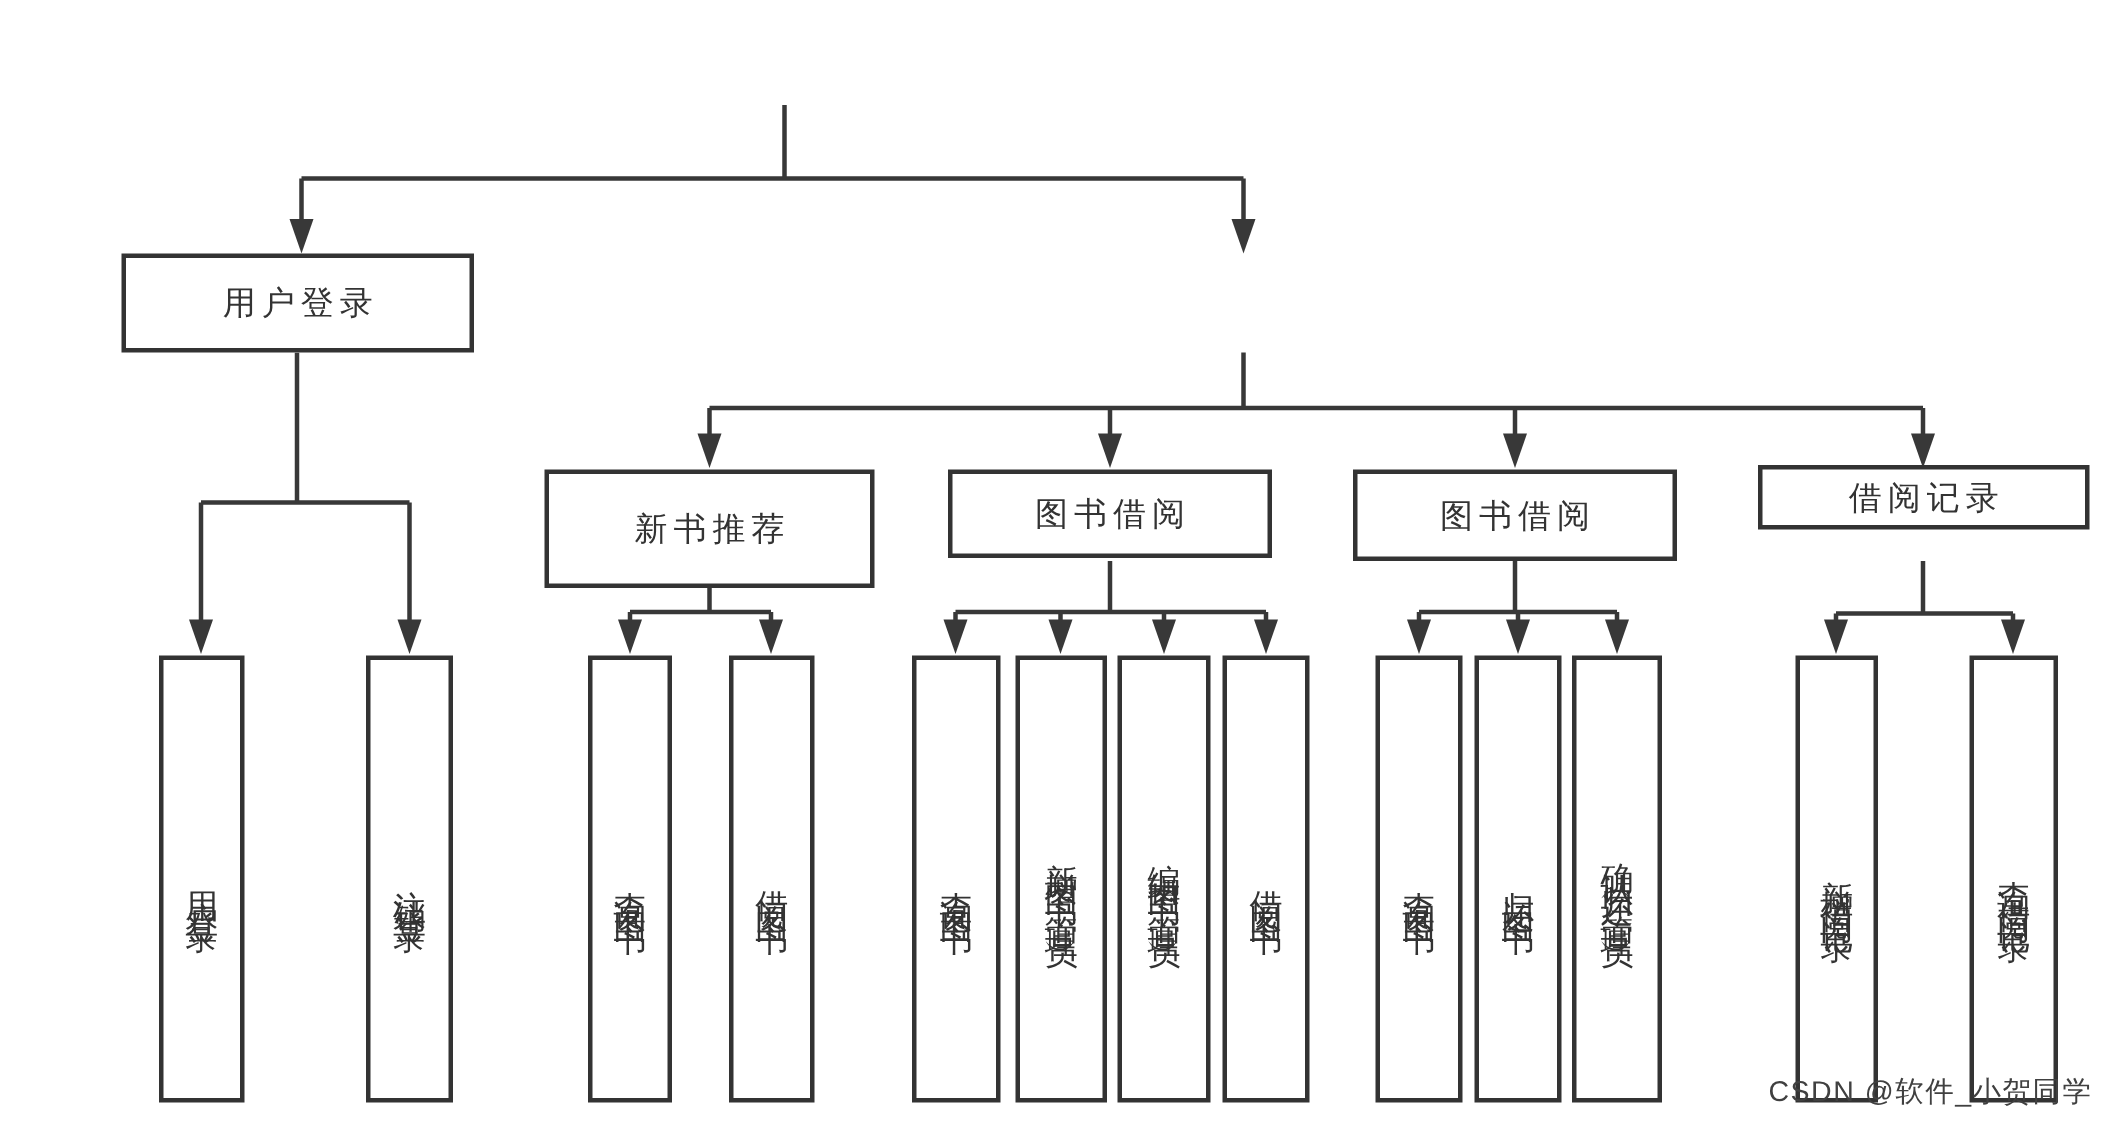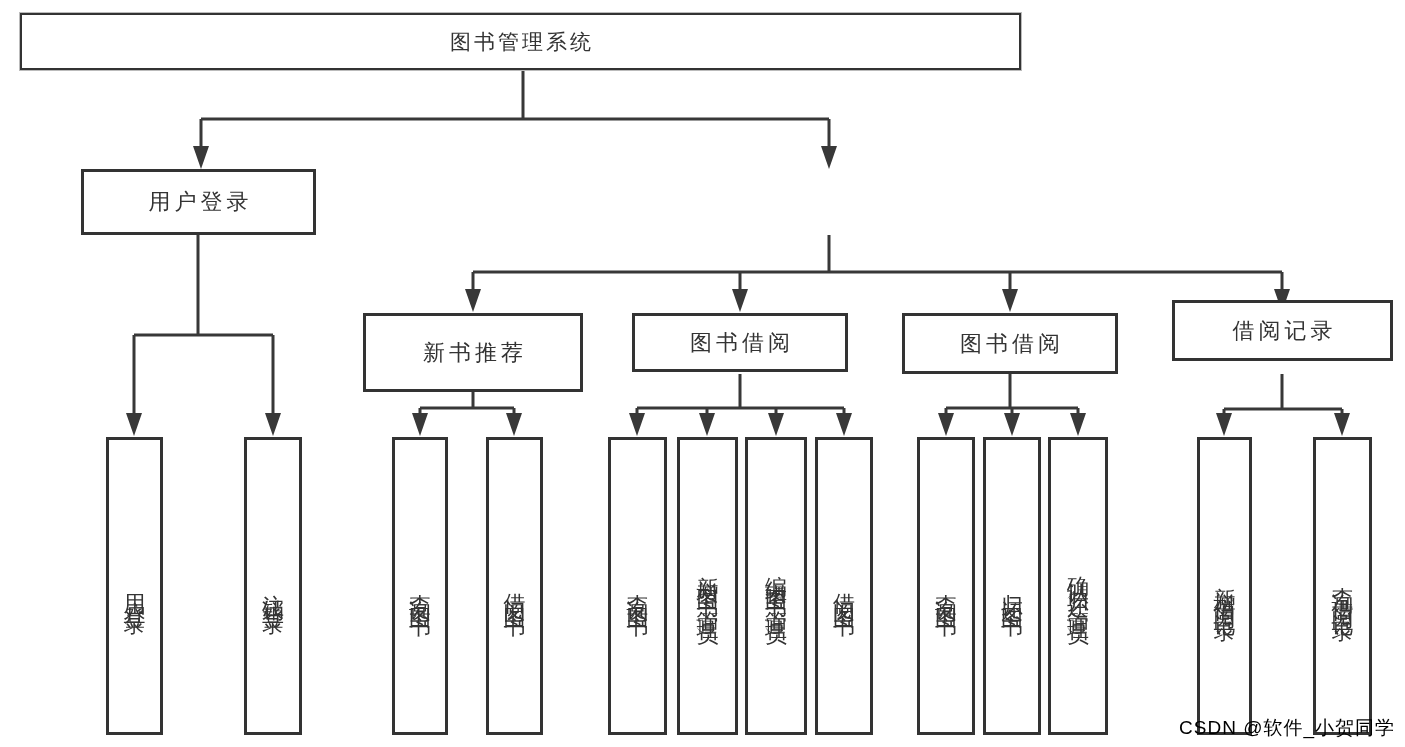--- a/index.html
+++ b/index.html
@@ -29,21 +29,21 @@
     font-size:22px;
     letter-spacing:7px;
     padding-top:7px;
     line-height:1;
     white-space:nowrap;
   }
   #watermark {
     position:absolute;
     right:10px; bottom:6px;
     font-size:19px;
-    color:#000000;
+    color:#404040;
     letter-spacing:1px;
     white-space:nowrap;
   }
 </style>
 </head>
 <body>
 
 <div id="stage">
 
   <svg id="connectors" viewBox="0 0 1405 747" xmlns="http://www.w3.org/2000/svg">
@@ -89,38 +89,35 @@
       <polygon points="1070,413 1086,413 1078,436"></polygon>
     </g>
 
     <g>
       <path d="M1282,374 V409 M1224,409 H1342 M1224,409 V416 M1342,409 V416"></path>
       <polygon points="1216,413 1232,413 1224,436"></polygon>
       <polygon points="1334,413 1350,413 1342,436"></polygon>
     </g>
   </svg>
 
-  <div class="box root" style="left:20px;top:13px;width:1001px;height:57px">
-    <span>图书管理系统</span>
-  </div>
 
   <div class="box lvl" style="left:81px;top:169px;width:235px;height:66px">
     <span>用户登录</span>
   </div>
 
   <div class="box lvl" style="left:363px;top:313px;width:220px;height:79px">
     <span>新书推荐</span>
   </div>
   <div class="box lvl" style="left:632px;top:313px;width:216px;height:59px">
     <span>图书借阅</span>
   </div>
   <div class="box lvl" style="left:902px;top:313px;width:216px;height:61px">
     <span>图书借阅</span>
   </div>
-  <div class="box lvl" style="left:1172px;top:300px;width:221px;height:61px">
+  <div class="box lvl" style="left:1172px;top:310px;width:221px;height:43px">
     <span>借阅记录</span>
   </div>
 
   <div class="box v" style="left:106px;top:437px;width:57px;height:298px">
     <span>用户登录</span>
   </div>
   <div class="box v" style="left:244px;top:437px;width:58px;height:298px">
     <span>注销登录</span>
   </div>
 

